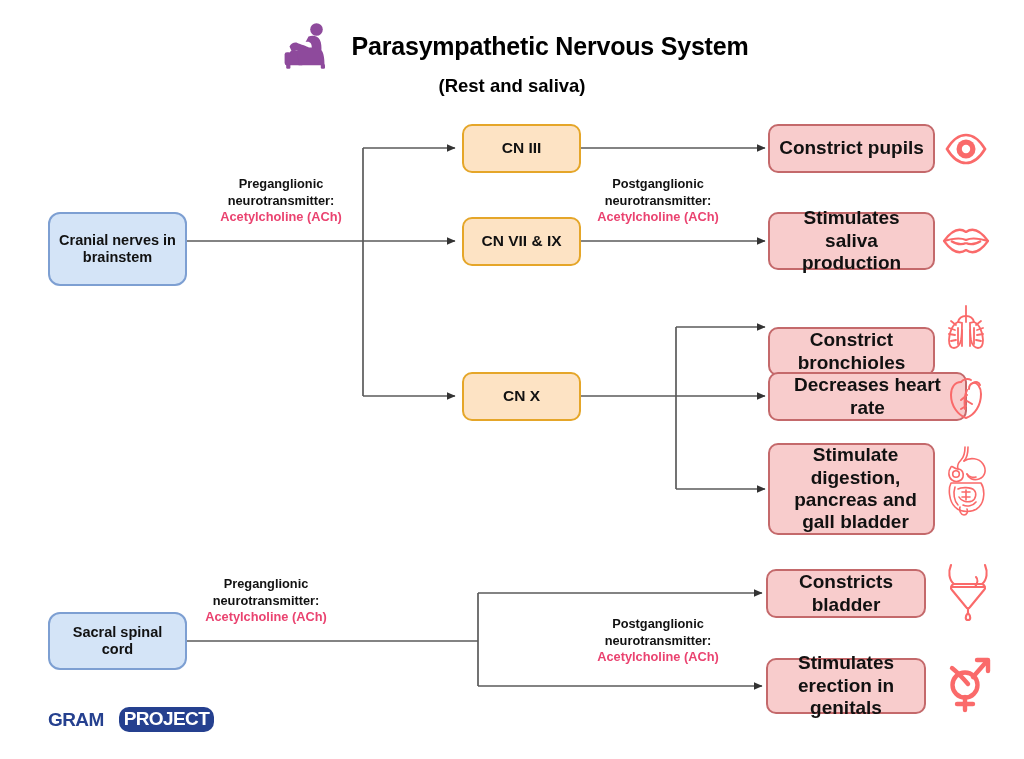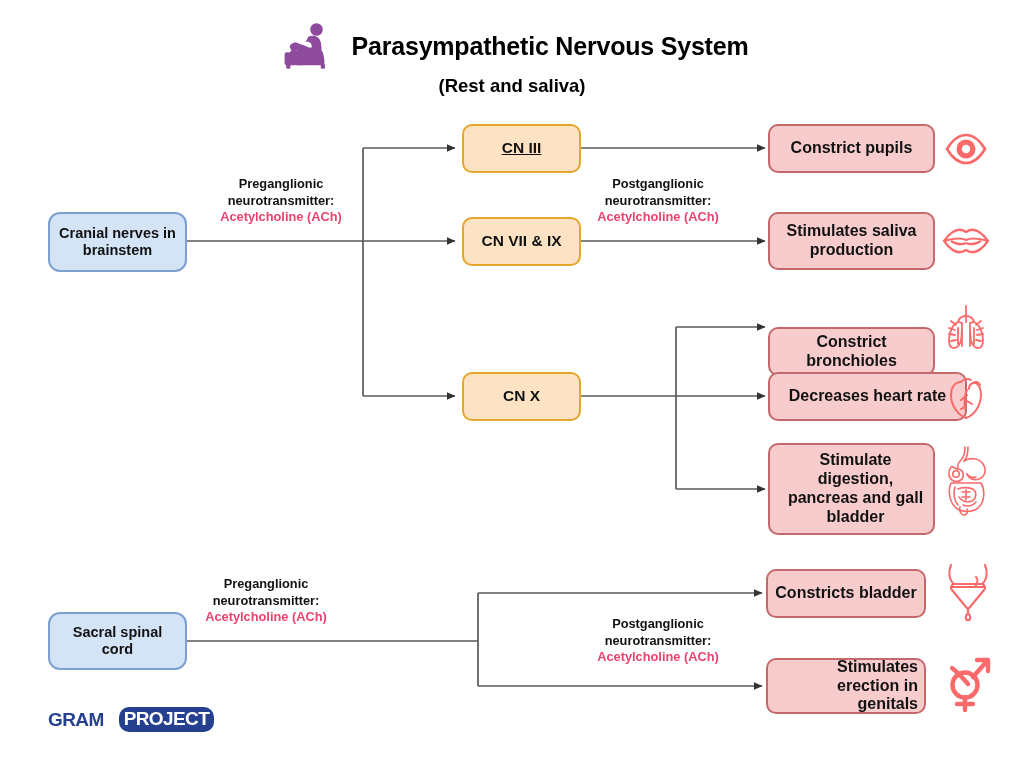--- a/index.html
+++ b/index.html
@@ -24,21 +24,21 @@
   .node.blue{
     background:#d4e4f7;border:2px solid #7d9fd2;
     font-size:14.5px;border-radius:12px;
   }
   .node.yellow{
     background:#fde3c4;border:2px solid #e5a629;
     font-size:15.5px;border-radius:10px;
   }
   .node.pink{
     background:#f8cccc;border:2px solid #c4696b;
-    font-size:16px;border-radius:10px;
+    font-size:19px;border-radius:10px;
   }
 
   
   .nt{
     position:absolute;text-align:center;line-height:1.30;
     font-size:12.8px;font-weight:bold;color:#111111;
   }
   .nt .ach{color:#ea4370;display:block;}
 
   
@@ -112,29 +112,29 @@
       <path d="M676,327 H765" marker-end="url(#arw)"></path>
       <path d="M676,489 H765" marker-end="url(#arw)"></path>
 
       <path d="M187,641 H478"></path>
       <path d="M478,593 V686"></path>
       <path d="M478,593 H762" marker-end="url(#arw)"></path>
       <path d="M478,686 H762" marker-end="url(#arw)"></path>
     </g>
   </svg>
 
-  <div class="node blue" style="left:48px;top:212px;width:139px;height:60px;">
+  <div class="node blue" style="left:48px;top:212px;width:139px;height:74px;">
     <span>Cranial nerves in brainstem</span>
   </div>
 
   <div class="node blue" style="left:48px;top:612px;width:139px;height:58px;">
     <span>Sacral spinal cord</span>
   </div>
 
-  <div class="node yellow" style="left:462px;top:124px;width:119px;height:49px;text-decoration:underline;">
+  <div class="node yellow" style="left:462px;top:124px;width:119px;height:49px;">
     <span>CN III</span>
   </div>
 
   <div class="node yellow" style="left:462px;top:217px;width:119px;height:49px;">
     <span>CN VII &amp; IX</span>
   </div>
 
   <div class="node yellow" style="left:462px;top:372px;width:119px;height:49px;">
     <span>CN X</span>
   </div>
@@ -156,21 +156,21 @@
   </div>
 
   <div class="node pink" style="left:768px;top:443px;width:167px;height:92px;padding-left:14px;">
     <span>Stimulate digestion, pancreas and gall bladder</span>
   </div>
 
   <div class="node pink" style="left:766px;top:569px;width:160px;height:49px;">
     <span>Constricts bladder</span>
   </div>
 
-  <div class="node pink" style="left:766px;top:658px;width:160px;height:56px;text-align:right;">
+  <div class="node pink" style="left:766px;top:658px;width:160px;height:56px;">
     <span>Stimulates erection in genitals</span>
   </div>
 
   <div class="nt" style="left:195px;top:176px;width:172px;">
     <span>Preganglionic</span><br>
     <span>neurotransmitter:</span>
     <span class="ach">Acetylcholine (ACh)</span>
   </div>
 
   <div class="nt" style="left:572px;top:176px;width:172px;">

